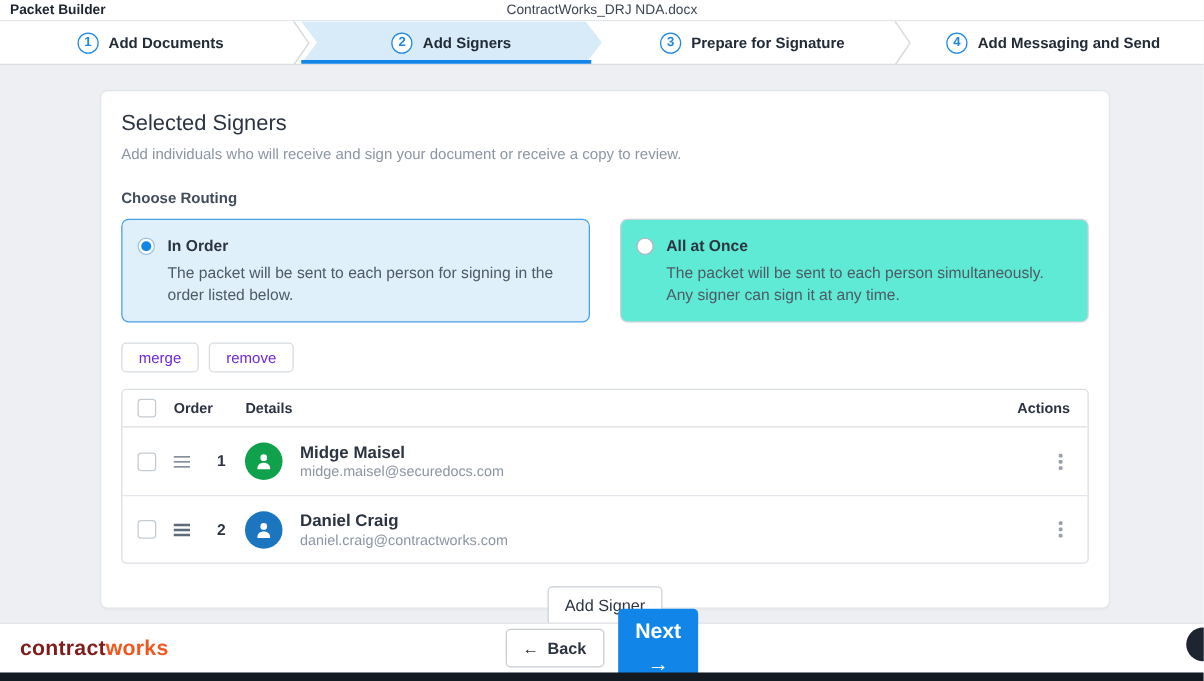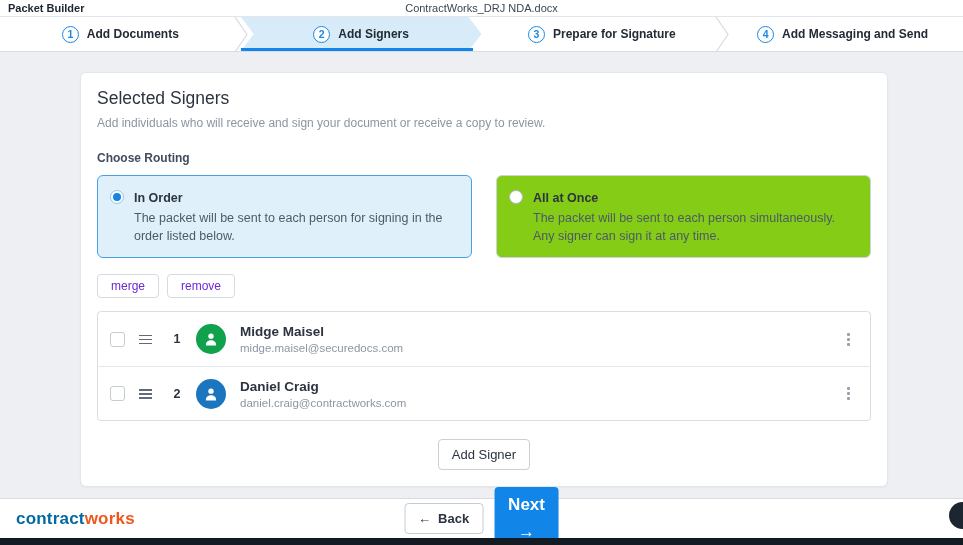--- a/index.html
+++ b/index.html
@@ -58,21 +58,21 @@
     padding: 15px 16px; box-shadow: 0 1px 2px rgba(20,30,50,.04);
   }
   .card-title { font-size: 17.5px; font-weight: 500; color: #2b3440; }
   .card-subtitle { font-size: 12px; color: #8c96a3; margin-top: 7px; }
   .routing-label { font-size: 12px; font-weight: bold; color: #414d5c; margin-top: 21px; }
 
   .routing-row { display: flex; gap: 24px; margin-top: 10px; }
   .routing-option {
     flex: 1 1 0; border-radius: 6px; padding: 12px 14px 12px 12px;
     display: flex; gap: 10px; min-height: 80px; cursor: pointer;
-    background: #84cc16; border: 1px solid #ccd3da;
+    background: #5eead4; border: 1px solid #ccd3da;
   }
   .routing-option.selected { background: #e0f0fb; border-color: #47a0e2; }
   .radio {
     width: 14px; height: 14px; border-radius: 50%; background: #fff;
     border: 1px solid #aeb9c4; margin-top: 2px; flex: 0 0 14px;
     display: flex; align-items: center; justify-content: center;
   }
   .radio.on { border-color: #9cc3e2; }
   .radio.on::after { content: ""; width: 8px; height: 8px; border-radius: 50%; background: #1285e8; }
   .opt-title { font-size: 12.5px; font-weight: bold; color: #2b3440; }
@@ -202,20 +202,26 @@
         </span>
       </div>
     </div>
 
     <div class="bulk-actions">
       <button class="bulk-btn">merge</button>
       <button class="bulk-btn">remove</button>
     </div>
 
     <div class="signers-table">
+      <div class="t-head">
+        <input type="checkbox" class="cbx" style="">
+        <span class="h-order">Order</span>
+        <span class="h-details">Details</span>
+        <span class="h-actions">Actions</span>
+      </div>
 
       <div class="t-row">
         <input type="checkbox" class="cbx" style="">
         <span class="drag-handle">
             <i></i>
             <i></i>
             <i></i>
           </span>
         <span class="order-num">1</span>
         <span class="avatar" style="background: rgb(15, 161, 75);">
@@ -262,21 +268,21 @@
     </div>
 
     <div class="add-signer-wrap">
       <button class="add-signer-btn">Add Signer</button>
     </div>
   </section>
 </main>
 
 <footer class="footer">
   <div class="logo">
-    <span style="color: #0369a1;">contract</span><span style="color: rgb(240, 87, 31);">works</span>
+    <span style="color: #7f1d1d;">contract</span><span style="color: rgb(240, 87, 31);">works</span>
   </div>
   <div class="footer-buttons">
     <button class="back-btn">
       <span>←</span>
       <span>Back</span>
     </button>
     <button class="next-btn">
       <span>Next</span>
       <span>→</span>
     </button>

